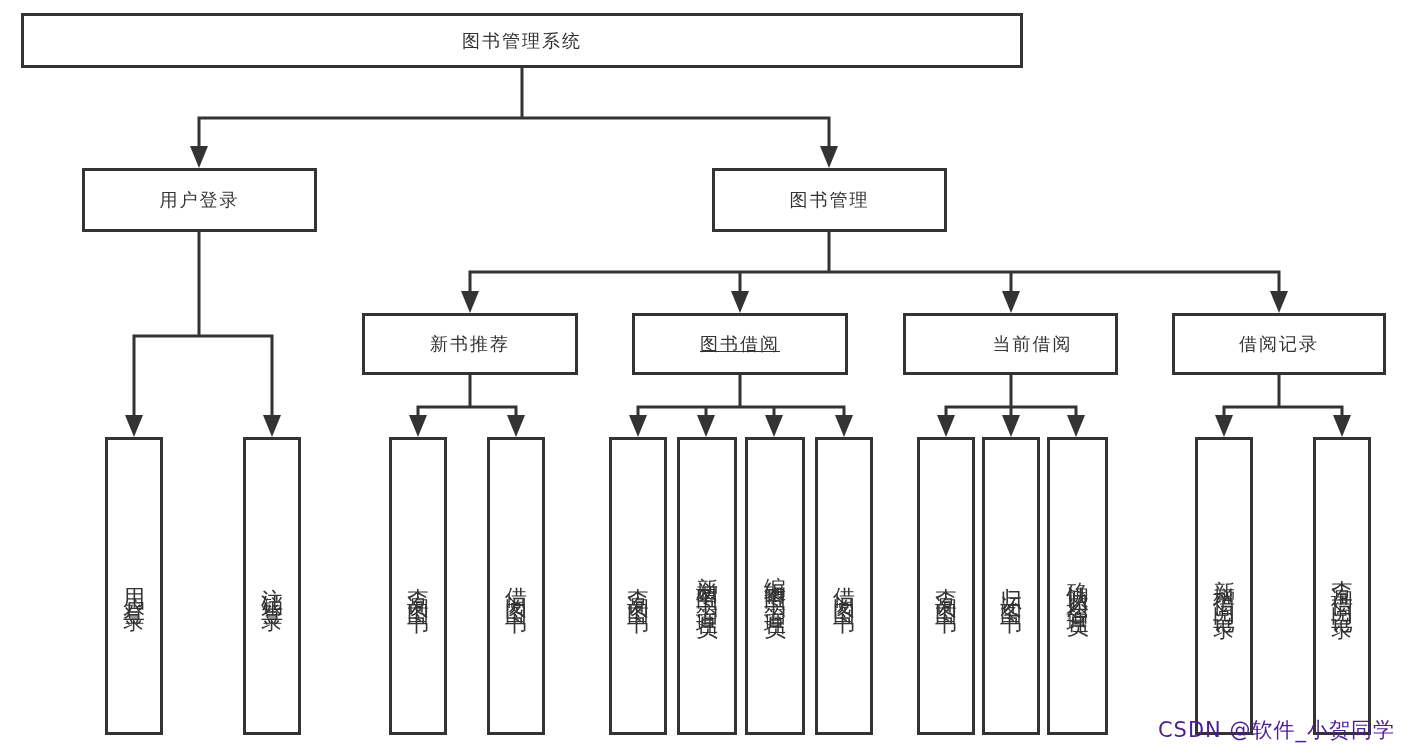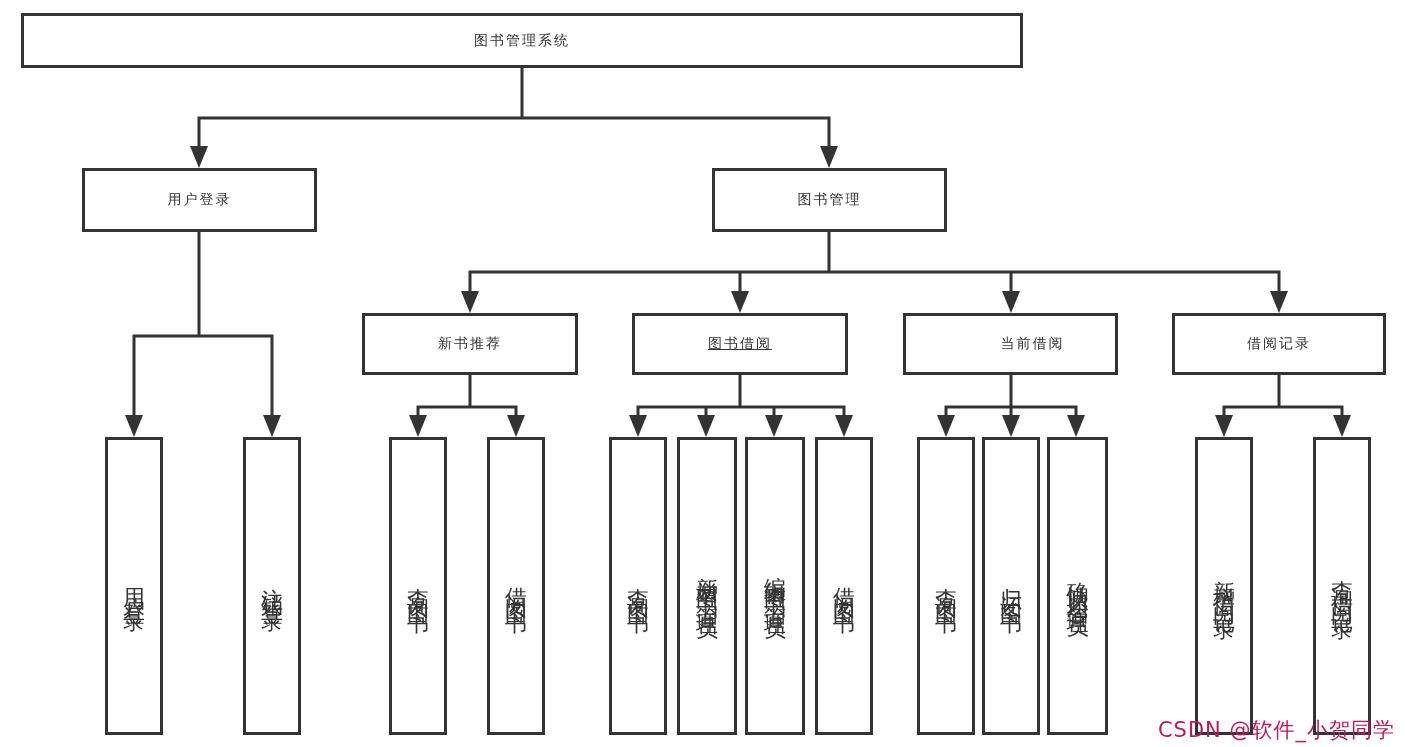--- a/index.html
+++ b/index.html
@@ -13,39 +13,39 @@
   }
   svg.connectors{position:absolute;left:0;top:0;width:1405px;height:747px;}
   .box{
     position:absolute;
     border:3px solid #333333;
     background:#ffffff;
     box-sizing:border-box;
     display:flex;align-items:center;justify-content:center;
   }
   .hlabel{
-    font-size:14px;
+    font-size:18px;
     letter-spacing:2px;
     color:#333333;
     white-space:nowrap;
   }
   .vlabel{
     writing-mode:vertical-rl;
     text-orientation:mixed;
     font-size:22px;
     line-height:1.1;
     letter-spacing:8px;
     color:#333333;
     white-space:nowrap;
   }
   .watermark{
     position:absolute;
     right:10px;bottom:3px;
     font-size:21px;
-    color:#be185d;
+    color:#4c1d95;
     letter-spacing:1px;
     white-space:nowrap;
   }
 </style>
 </head>
 <body>
 
 <div class="canvas">
 
   <svg class="connectors" viewBox="0 0 1405 747" xmlns="http://www.w3.org/2000/svg">

